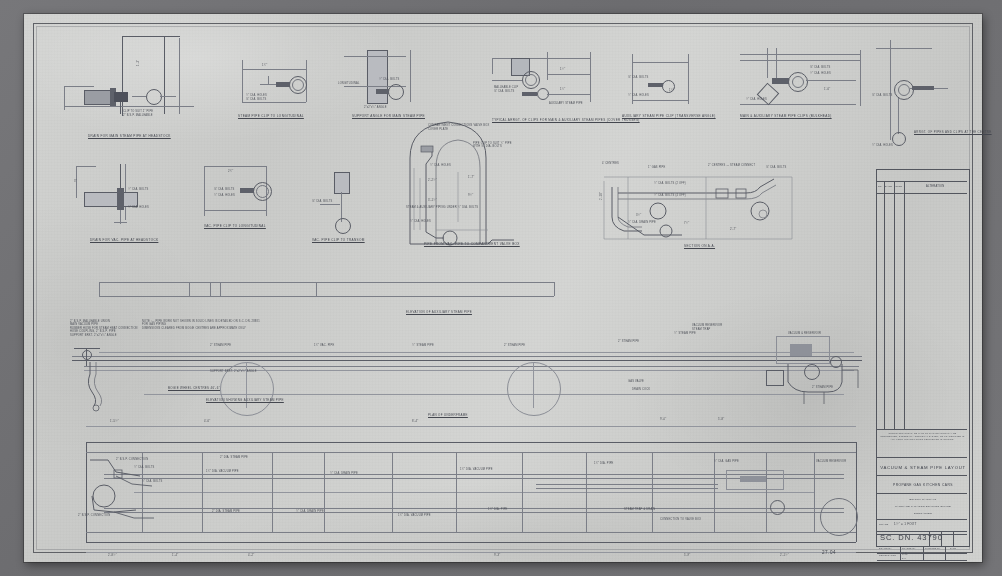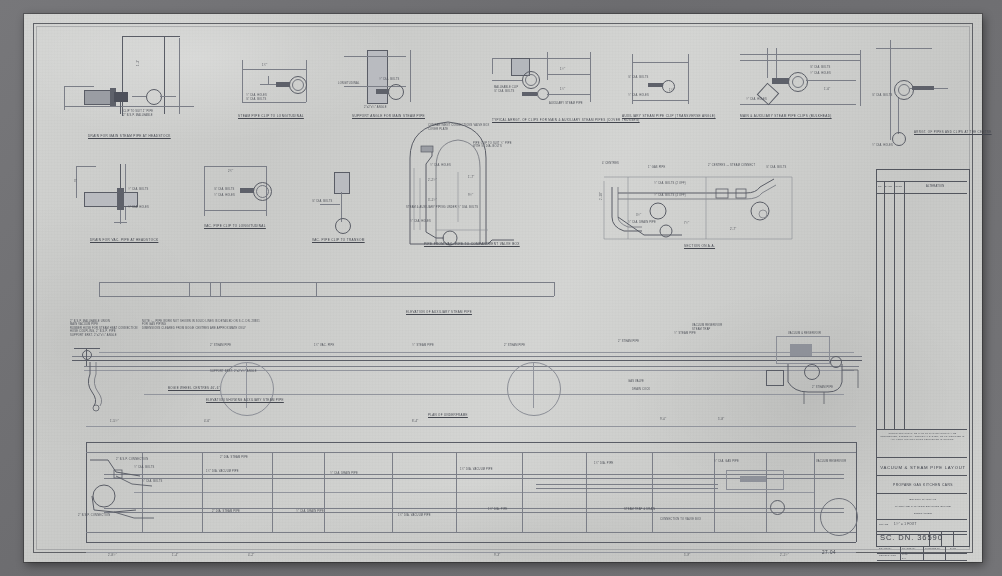--- a/index.html
+++ b/index.html
@@ -473,21 +473,21 @@
 
     <div class="t tbs" style="left:3px;top:364px;font-size:2.2px;"><span>DRAWING No.</span></div>
   </div>
 
   <div>
     <div class="ln lnh" style="left:853px;top:520px;width:90px;background:#53565e;"></div>
     <div class="ln lnv" style="left:905px;top:517px;height:15px;background:#53565e;"></div>
     <div class="ln lnv" style="left:917px;top:517px;height:15px;background:#53565e;"></div>
     <div class="ln lnv" style="left:929px;top:517px;height:15px;background:#53565e;"></div>
     <div class="t tbxl" style="position:absolute;left:856px;top:519px;color:#3c3f47;font-size:7.6px;letter-spacing:.9px;">
-      <span>SC. DN. 36590</span>
+      <span>SC. DN. 43790</span>
     </div>
     <div class="ln lnh" style="left:853px;top:532px;width:90px;background:#53565e;"></div>
     <div class="ln lnh" style="left:853px;top:539px;width:90px;background:#53565e;"></div>
     <div class="ln lnh" style="left:853px;top:546px;width:90px;background:#53565e;"></div>
     <div class="ln lnv" style="left:876px;top:532px;height:14px;background:#53565e;"></div>
     <div class="ln lnv" style="left:899px;top:532px;height:14px;background:#53565e;"></div>
     <div class="ln lnv" style="left:921px;top:532px;height:14px;background:#53565e;"></div>
     <div class="nt" style="left:855px;top:533px;font-size:2.1px;"><span>DRAWN BY</span></div>
     <div class="nt" style="left:878px;top:533px;font-size:2.1px;"><span>TRACED BY</span></div>
     <div class="nt" style="left:901px;top:533px;font-size:2.1px;"><span>CHECKED BY</span></div>

